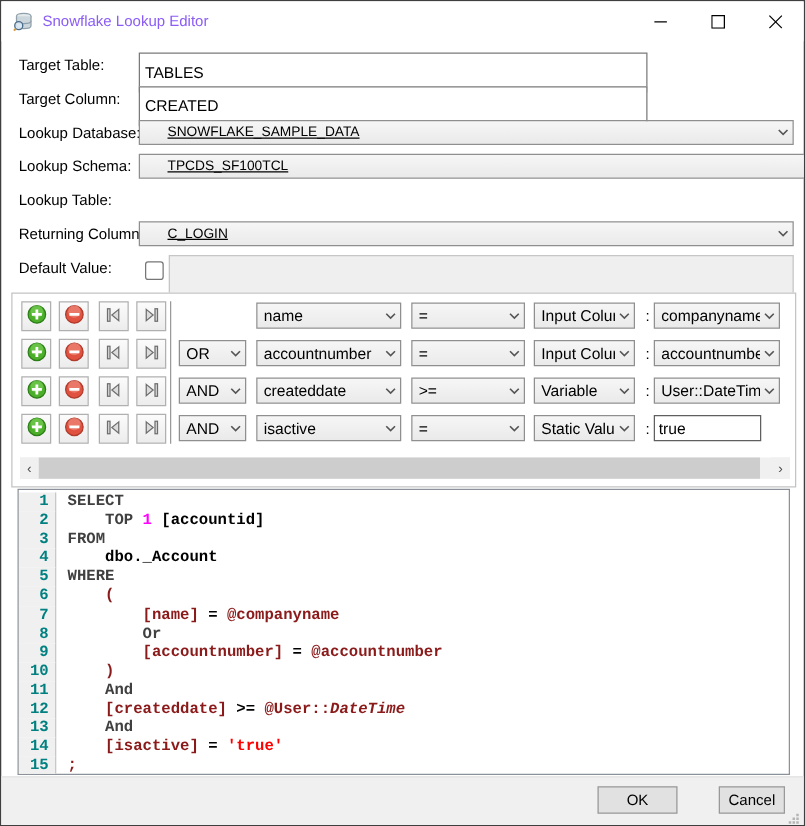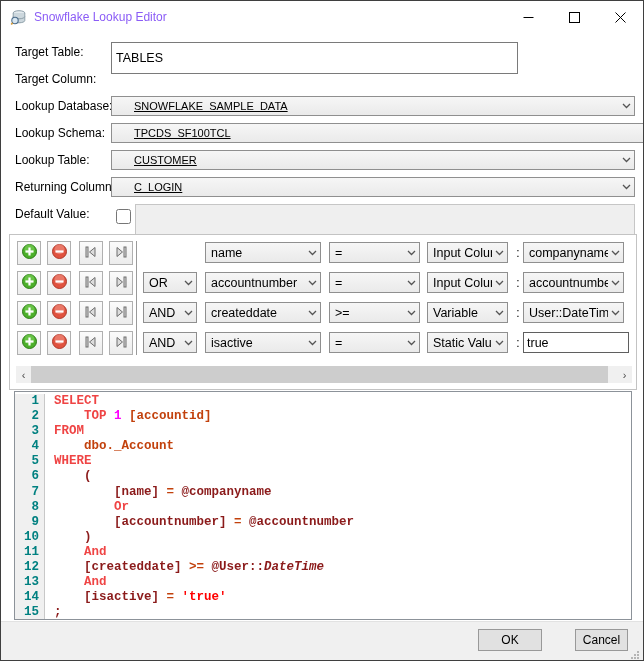--- a/index.html
+++ b/index.html
@@ -57,23 +57,23 @@
   .scroll-thumb{position:absolute;top:0;left:15px;height:17px;background:#cdcdcd;cursor:default;}
   
   #sql-panel{
     position:absolute;left:13px;top:390px;width:618px;height:229px;box-sizing:border-box;
     border:1px solid #8c9299;background:#fff;overflow:hidden;
   }
   #sql-code{padding-top:2px;}
   .sql-line{display:flex;height:15.1px;line-height:15.1px;font-family:"Liberation Mono",monospace;font-size:12.5px;font-weight:bold;}
   .ln{flex:0 0 30px;box-sizing:border-box;background:#f0f0f0;border-right:1px solid #c8c8c8;text-align:right;padding-right:5px;color:#008080;}
   .codetxt{flex:1;white-space:pre;padding-left:9px;}
-  .t-kw{color:#ef4444;}
+  .t-kw{color:#404040;}
   .t-num{color:#ff00ff;}
-  .t-pl{color:#c2410c;}
+  .t-pl{color:#000000;}
   .t-mar{color:#8b1a1a;}
   .t-marit{color:#8b1a1a;font-style:italic;}
   .t-str{color:#ff0000;}
   
   .footer{position:absolute;left:0;right:0;top:620px;height:41px;background:#f0f0f0;border-top:1px solid #e2e2e2;}
   .dlg-btn{
     position:absolute;top:7px;height:22px;box-sizing:border-box;border:1px solid #999;background:#e1e1e1;
     font-family:"Liberation Sans",sans-serif;font-size:12px;color:#000;padding:0;cursor:default;
   }
   .grip{position:absolute;right:3px;bottom:3px;}
@@ -109,20 +109,21 @@
             <line x1="10.5" y1="0.5" x2="0.5" y2="10.5" stroke="#000"></line>
           </svg>
       </div>
     </div>
   </div>
 
   <span class="flabel" style="top:41px">Target Table:</span>
   <input class="tb" style="left: 110px; top: 41px; width: 407px;" value="TABLES">
 
   <span class="flabel" style="top:68px">Target Column:</span>
+  <input class="tb" style="left: 110px; top: 68px; width: 407px;" value="CREATED">
 
   <span class="flabel" style="top:95px">Lookup Database:</span>
   <div class="combo" style="left:110px;top:95px;width:524px">
     <span class="ctext">SNOWFLAKE_SAMPLE_DATA</span>
     <span class="chev">
         <svg width="9" height="6">
           <polyline points="1,1 4.5,4.5 8,1" fill="none" stroke="#555" stroke-width="1.3"></polyline>
         </svg>
       </span>
   </div>
@@ -131,28 +132,20 @@
   <div class="combo" style="left:110px;top:122px;width:595px">
     <span class="ctext">TPCDS_SF100TCL</span>
     <span class="chev">
         <svg width="9" height="6">
           <polyline points="1,1 4.5,4.5 8,1" fill="none" stroke="#555" stroke-width="1.3"></polyline>
         </svg>
       </span>
   </div>
 
   <span class="flabel" style="top:149px">Lookup Table:</span>
-  <div class="combo" style="left:110px;top:149px;width:524px">
-    <span class="ctext">CUSTOMER</span>
-    <span class="chev">
-        <svg width="9" height="6">
-          <polyline points="1,1 4.5,4.5 8,1" fill="none" stroke="#555" stroke-width="1.3"></polyline>
-        </svg>
-      </span>
-  </div>
 
   <span class="flabel" style="top:176px">Returning Column:</span>
   <div class="combo" style="left:110px;top:176px;width:524px">
     <span class="ctext">C_LOGIN</span>
     <span class="chev">
         <svg width="9" height="6">
           <polyline points="1,1 4.5,4.5 8,1" fill="none" stroke="#555" stroke-width="1.3"></polyline>
         </svg>
       </span>
   </div>
@@ -419,21 +412,21 @@
           </div>
           <div class="gcombo" style="left: 417px; width: 81px; top: 1px;">
             <span class="ctext">Static Value</span>
             <span class="chev">
               <svg width="9" height="6">
                 <polyline points="1,1 4.5,4.5 8,1" fill="none" stroke="#555" stroke-width="1.3"></polyline>
               </svg>
             </span>
           </div>
           <span class="colon" style="left: 504px;">:</span>
-          <input class="gtext" value="true" style="left: 513px; width: 106px; top: 1px;">
+          <input class="gtext" value="true" style="left: 513px; width: 86px; top: 1px;">
         </div>
       </div>
     <div class="vsep"></div>
     <div class="hscroll">
       <div class="scroll-arrow" style="left:0">
           <span>‹</span>
         </div>
       <div class="scroll-thumb" style="width:577px"></div>
       <div class="scroll-arrow" style="right:0">
           <span>›</span>

